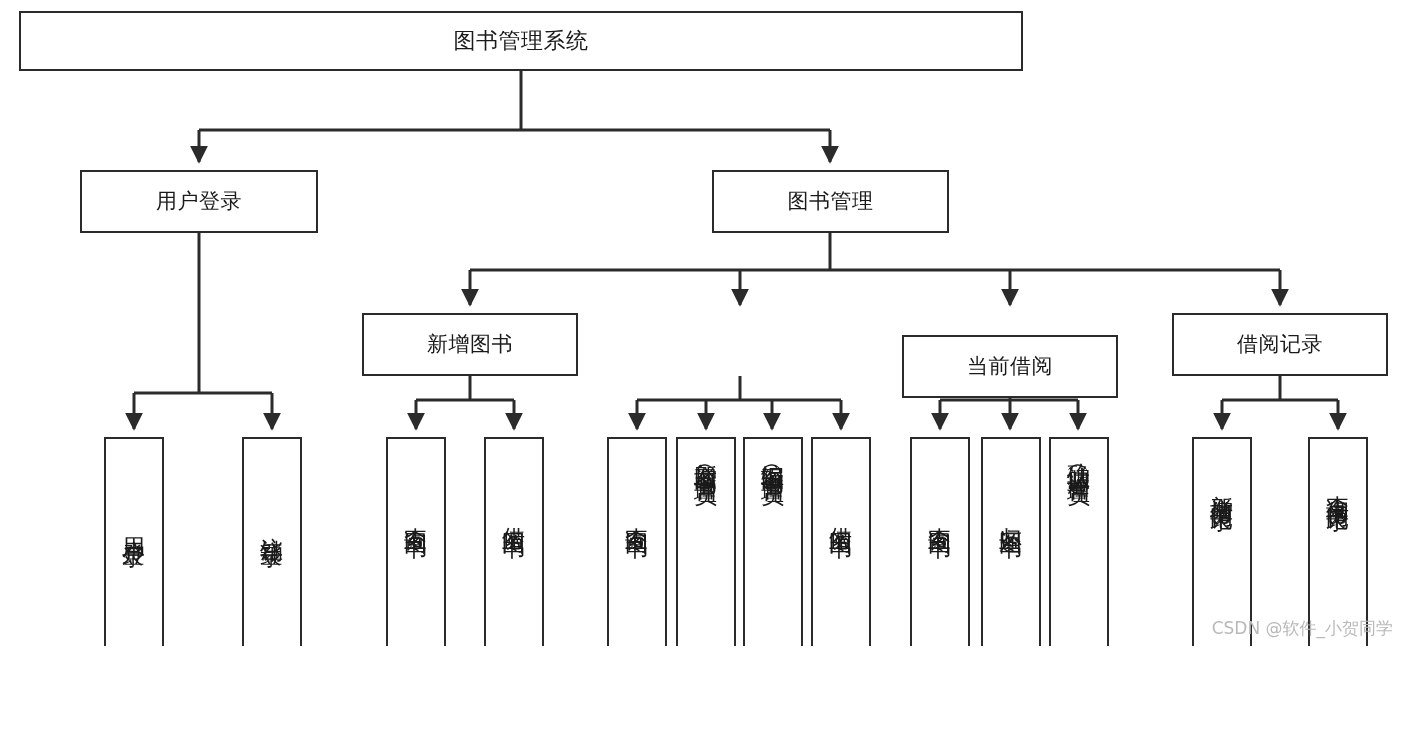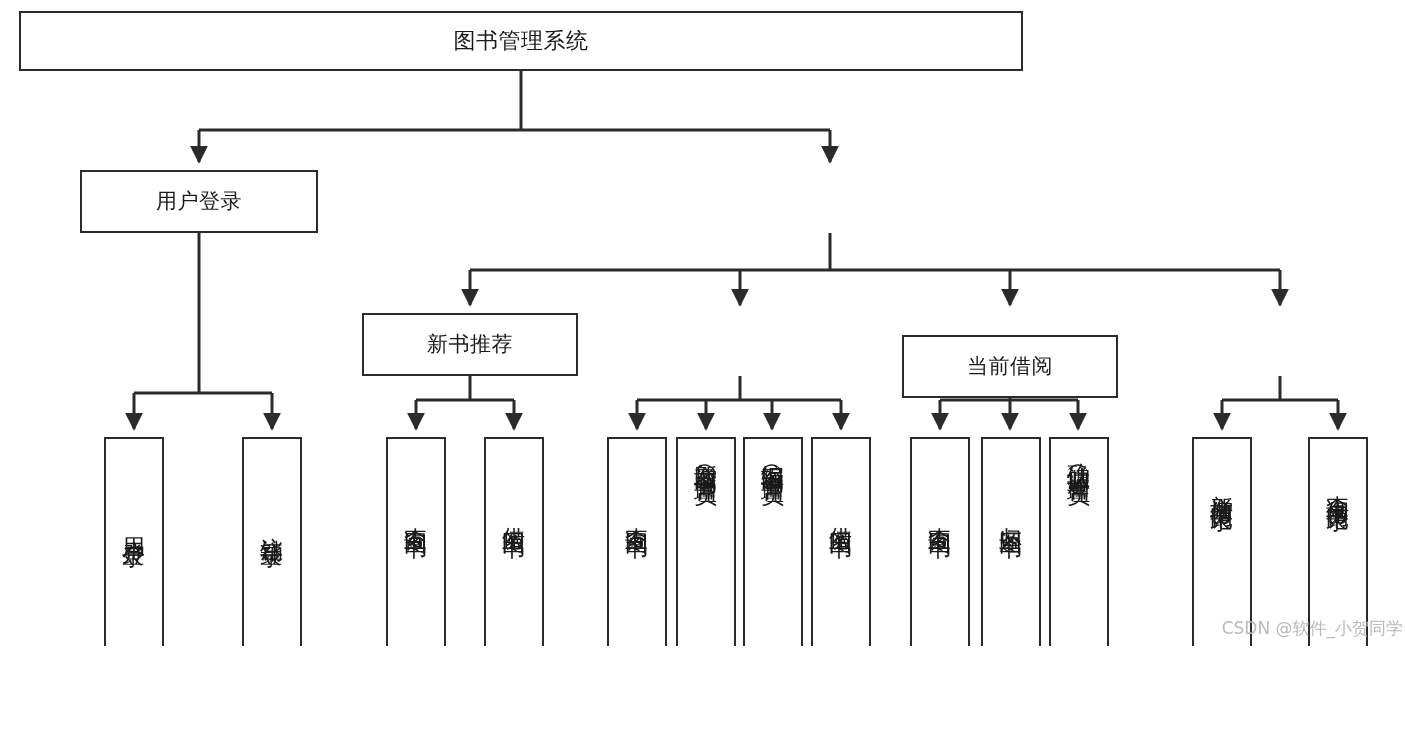--- a/index.html
+++ b/index.html
@@ -55,21 +55,21 @@
   .node.vertical .node-label {
     writing-mode: vertical-rl;
     text-orientation: upright;
     font-size: 23px;
     line-height: 1.05;
     letter-spacing: 3px;
     white-space: nowrap;
   }
   #watermark {
     position: absolute;
-    right: 2px;
+    right: 12px;
     bottom: 6px;
     font-size: 17px;
     color: #b9b9b9;
     white-space: nowrap;
     user-select: none;
   }
 </style>
 </head>
 <body>
 
@@ -126,30 +126,36 @@
   </svg>
 
   <div class="node root horizontal" style="left:19px; top:11px; width:1004px; height:60px;">
     <span class="node-label">图书管理系统</span>
   </div>
 
   <div class="node horizontal" style="left:80px; top:170px; width:238px; height:63px;">
     <span class="node-label">用户登录</span>
   </div>
 
+  <div class="node horizontal" style="left:712px; top:170px; width:237px; height:63px;">
+    <span class="node-label">图书管理</span>
+  </div>
 
   <div class="node horizontal" style="left:362px; top:313px; width:216px; height:63px;">
-    <span class="node-label">新书推荐</span>
+    <span class="node-label">新增图书</span>
   </div>
 
 
   <div class="node horizontal" style="left:902px; top:313px; width:216px; height:63px;margin-top:22px;">
     <span class="node-label">当前借阅</span>
   </div>
 
+  <div class="node horizontal" style="left:1172px; top:313px; width:216px; height:63px;">
+    <span class="node-label">借阅记录</span>
+  </div>
 
   <div class="node vertical" style="left:104px; top:437px; width:60px; height:296px; padding-top:80px;">
     <span class="node-label">用户登录</span>
   </div>
 
   <div class="node vertical" style="left:242px; top:437px; width:60px; height:296px; padding-top:80px;">
     <span class="node-label">注销登录</span>
   </div>
 
   <div class="node vertical" style="left:386px; top:437px; width:60px; height:296px; padding-top:70px;">

